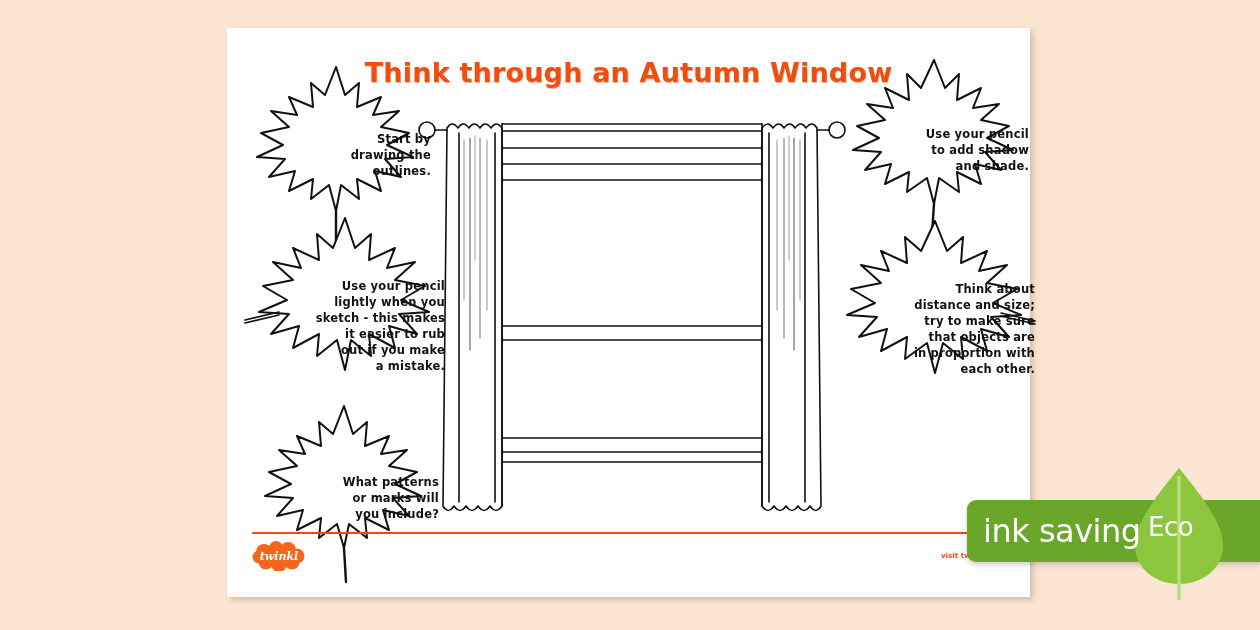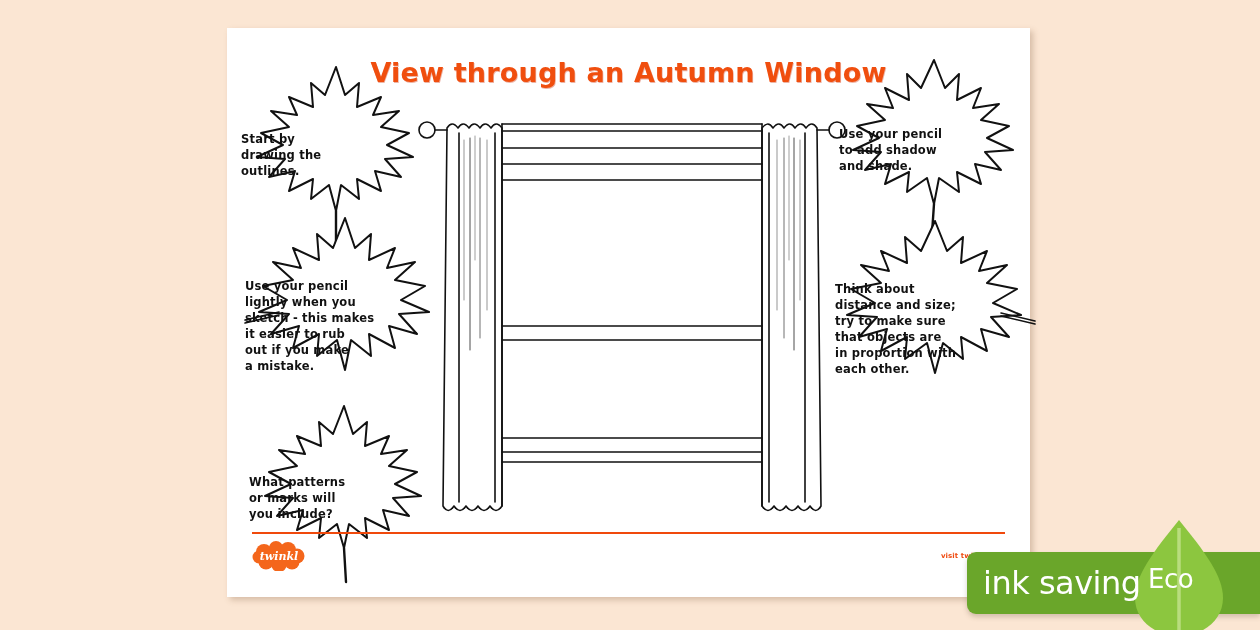--- a/index.html
+++ b/index.html
@@ -46,21 +46,21 @@
 
   
   .leaf {
     position: absolute;
   }
   .leaf svg { display: block; overflow: visible; }
   .leaf-text {
     position: absolute;
     left: 0;
     width: 100%;
-    text-align: left;
+    text-align: right;
     font-family: "DejaVu Sans", sans-serif;
     font-size: 11.5px;
     font-weight: bold;
     line-height: 16px;
     color: #111111;
     letter-spacing: 0.2px;
     white-space: pre-line;
   }
 
   
@@ -122,21 +122,21 @@
     font-size: 7px;
     font-weight: bold;
     color: #ef4b10;
     letter-spacing: 0.1px;
   }
 
   
   #eco-badge {
     position: absolute;
     left: 967px;
-    top: 552px;
+    top: 500px;
     width: 290px;
     height: 62px;
   }
   #eco-pill {
     position: absolute;
     left: 0;
     top: 0;
     width: 293px;
     height: 62px;
     background: #6aa62a;
@@ -171,21 +171,21 @@
     letter-spacing: -0.5px;
   }
 </style>
 </head>
 <body>
 
 <div id="stage">
 
   <div id="page">
 
-    <div id="page-title">View through an Autumn Window</div>
+    <div id="page-title">Think through an Autumn Window</div>
 
     <div id="window-art">
       <svg width="430" height="420" viewBox="0 0 430 420" fill="none" stroke="#111" stroke-width="1.6" stroke-linecap="round" stroke-linejoin="round">
 
         <g>
           <line x1="85" y1="24" x2="85" y2="406"></line>
           <line x1="345" y1="24" x2="345" y2="406"></line>
 
           <line x1="85" y1="24" x2="345" y2="24"></line>
           <line x1="85" y1="31" x2="345" y2="31"></line>

